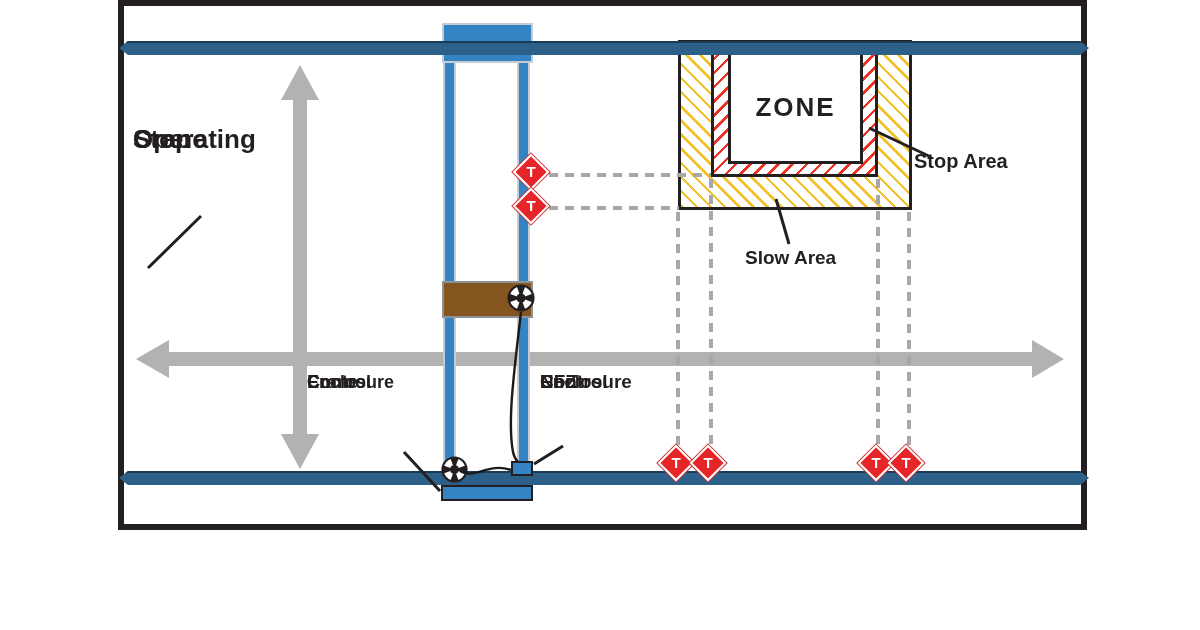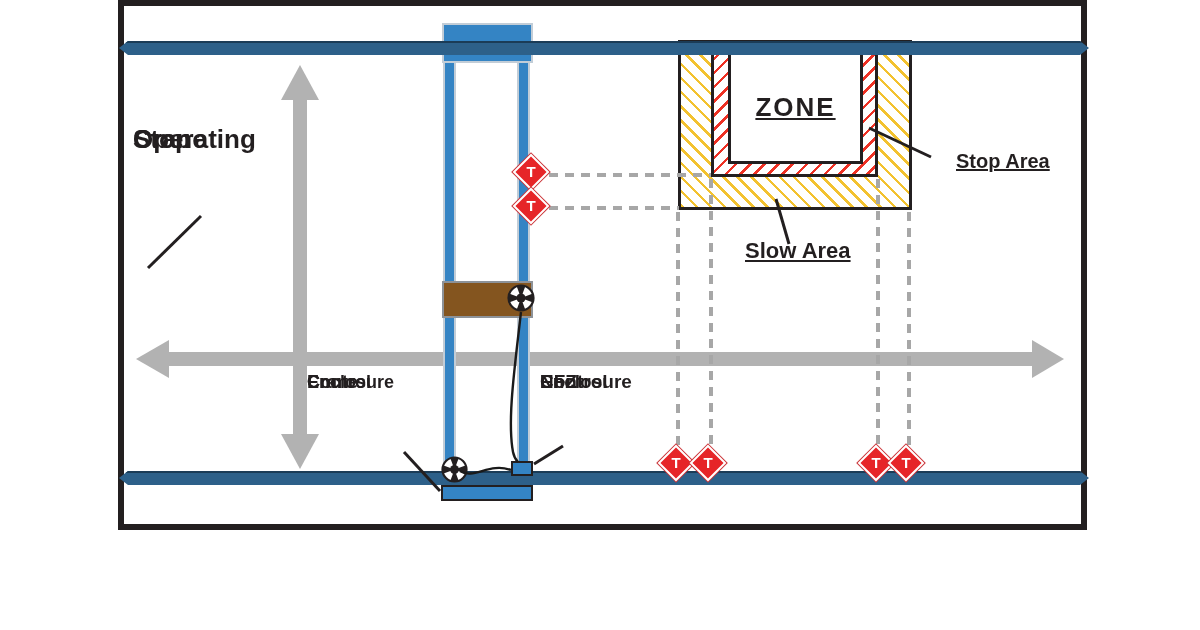--- a/index.html
+++ b/index.html
@@ -72,25 +72,25 @@
   .t-diamond span{position:absolute;left:0;top:0;width:21px;height:21px;transform:rotate(-45deg);
     color:#fff;font-weight:700;font-size:15px;line-height:21px;text-align:center;display:block;}
   .td-b1{left:518px;top:159px;}
   .td-b2{left:518px;top:193px;}
   .td-r1{left:663px;top:450px;}
   .td-r2{left:695px;top:450px;}
   .td-r3{left:863px;top:450px;}
   .td-r4{left:893px;top:450px;}
 
   
-  .lbl{color:#231f20;font-weight:700;z-index:15;text-decoration:underline;}
+  .lbl{color:#231f20;font-weight:700;z-index:15;}
   .lbl span{position:static;display:block;}
   .lbl-coa{left:133px;top:124px;width:200px;text-align:center;font-size:26px;line-height:31px;}
-  .lbl-stop{left:956px;top:150px;font-size:20px;}
-  .lbl-slow{left:745px;top:238px;font-size:22px;}
+  .lbl-stop{left:914px;top:150px;font-size:20px;}
+  .lbl-slow{left:745px;top:247px;font-size:19px;}
   .lbl-cce{left:307px;top:369px;width:140px;text-align:center;font-size:18px;line-height:26px;}
   .lbl-nfz{left:540px;top:369px;width:140px;text-align:center;font-size:19px;line-height:26px;}
 </style>
 </head>
 <body>
 
 <div id="stage">
 
   <div class="frame"></div>
 

